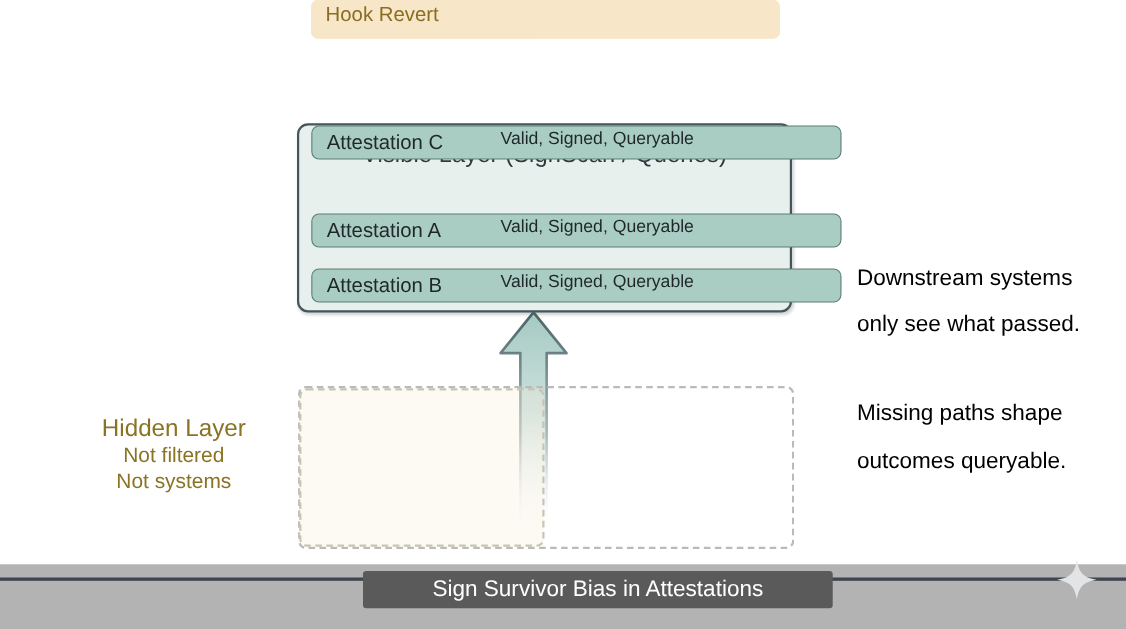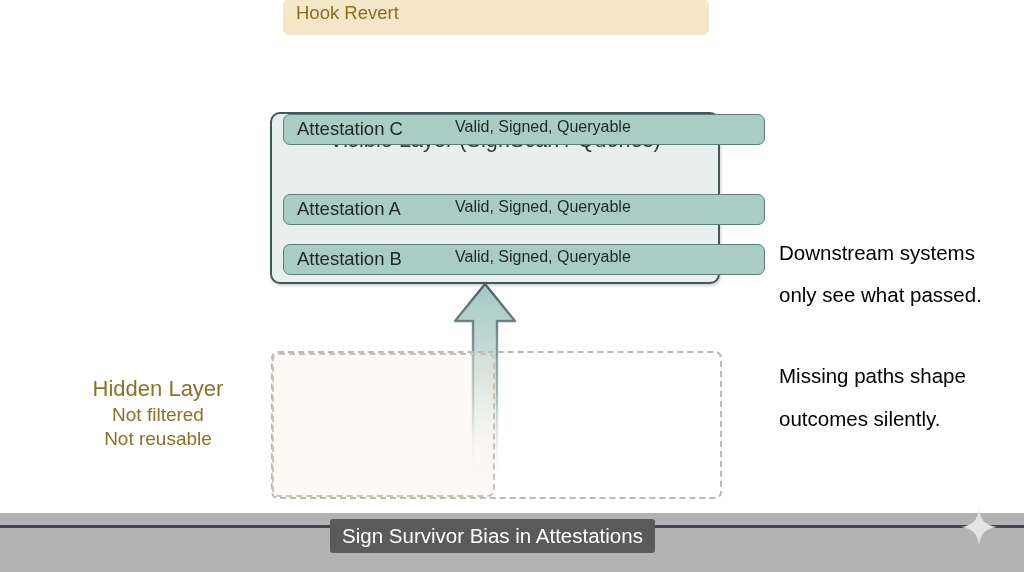--- a/index.html
+++ b/index.html
@@ -183,21 +183,21 @@
     left: 0;
     top: 525px;
     width: 1024px;
     height: 2.5px;
     background: #3d4550;
   }
   .caption-chip {
     position: absolute;
     left: 330px;
     top: 519px;
-    width: 325px;
+    width: 427px;
     height: 34px;
     box-sizing: border-box;
     background: #5a5a5a;
     border-radius: 3px;
     text-align: center;
     line-height: 34px;
     color: #ffffff;
     font-size: 20.5px;
     white-space: nowrap;
   }
@@ -264,29 +264,29 @@
   <div class="hid-row long">
     <span class="hid-label">Filtered Claim</span>
   </div>
   <div class="hid-row short">
     <span class="hid-label">Hook Revert</span>
   </div>
 
   <div class="hidden-caption">
     <span class="hl-title">Hidden Layer</span>
     <span class="hl-line">Not filtered</span>
-    <span class="hl-line">Not reusable</span>
+    <span class="hl-line">Not systems</span>
   </div>
 
   <div class="side-notes">
     <p>Downstream systems</p>
     <p>only see what passed.</p>
     <div class="gap"></div>
     <p>Missing paths shape</p>
-    <p>outcomes silently.</p>
+    <p>outcomes queryable.</p>
   </div>
 
   <div class="player-bar"></div>
   <div class="player-line"></div>
 
   <div class="caption-chip">Sign Survivor Bias in Attestations</div>
 
   <div class="sparkle-icon">
     <svg width="44" height="44" viewBox="0 0 44 44">
       <path d="M22 4 C24 16 28 20 40 22 C28 24 24 28 22 40 C20 28 16 24 4 22 C16 20 20 16 22 4 Z" fill="#e2e4e6"></path>

